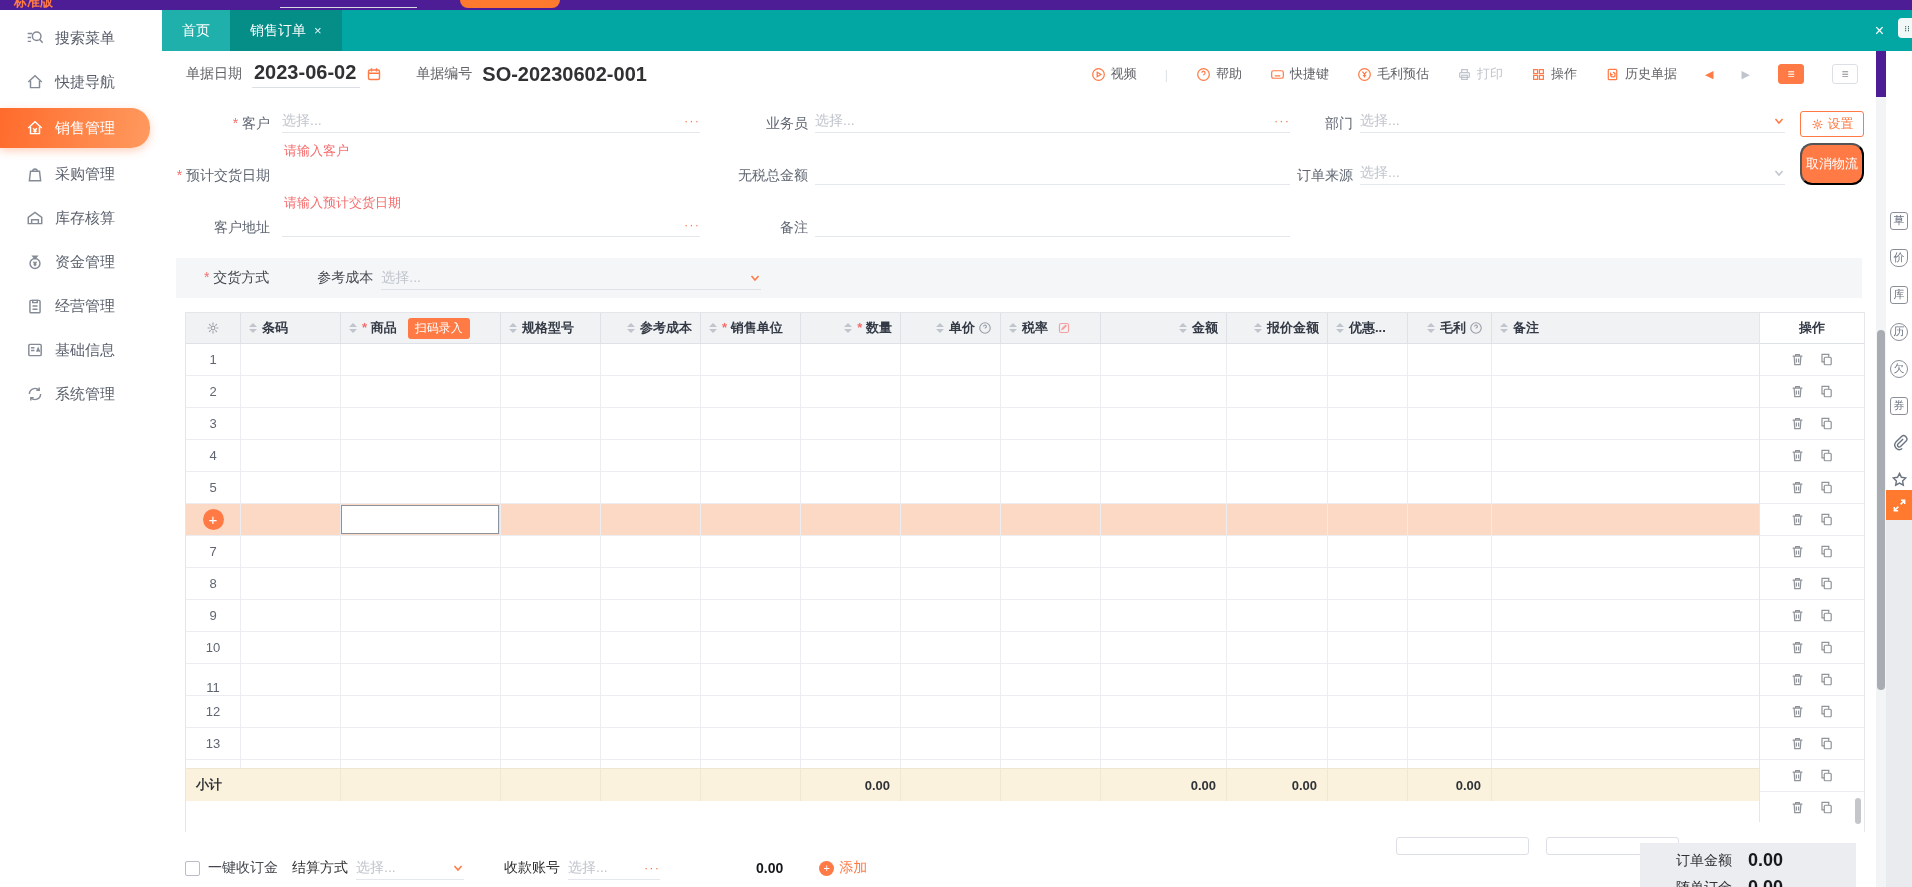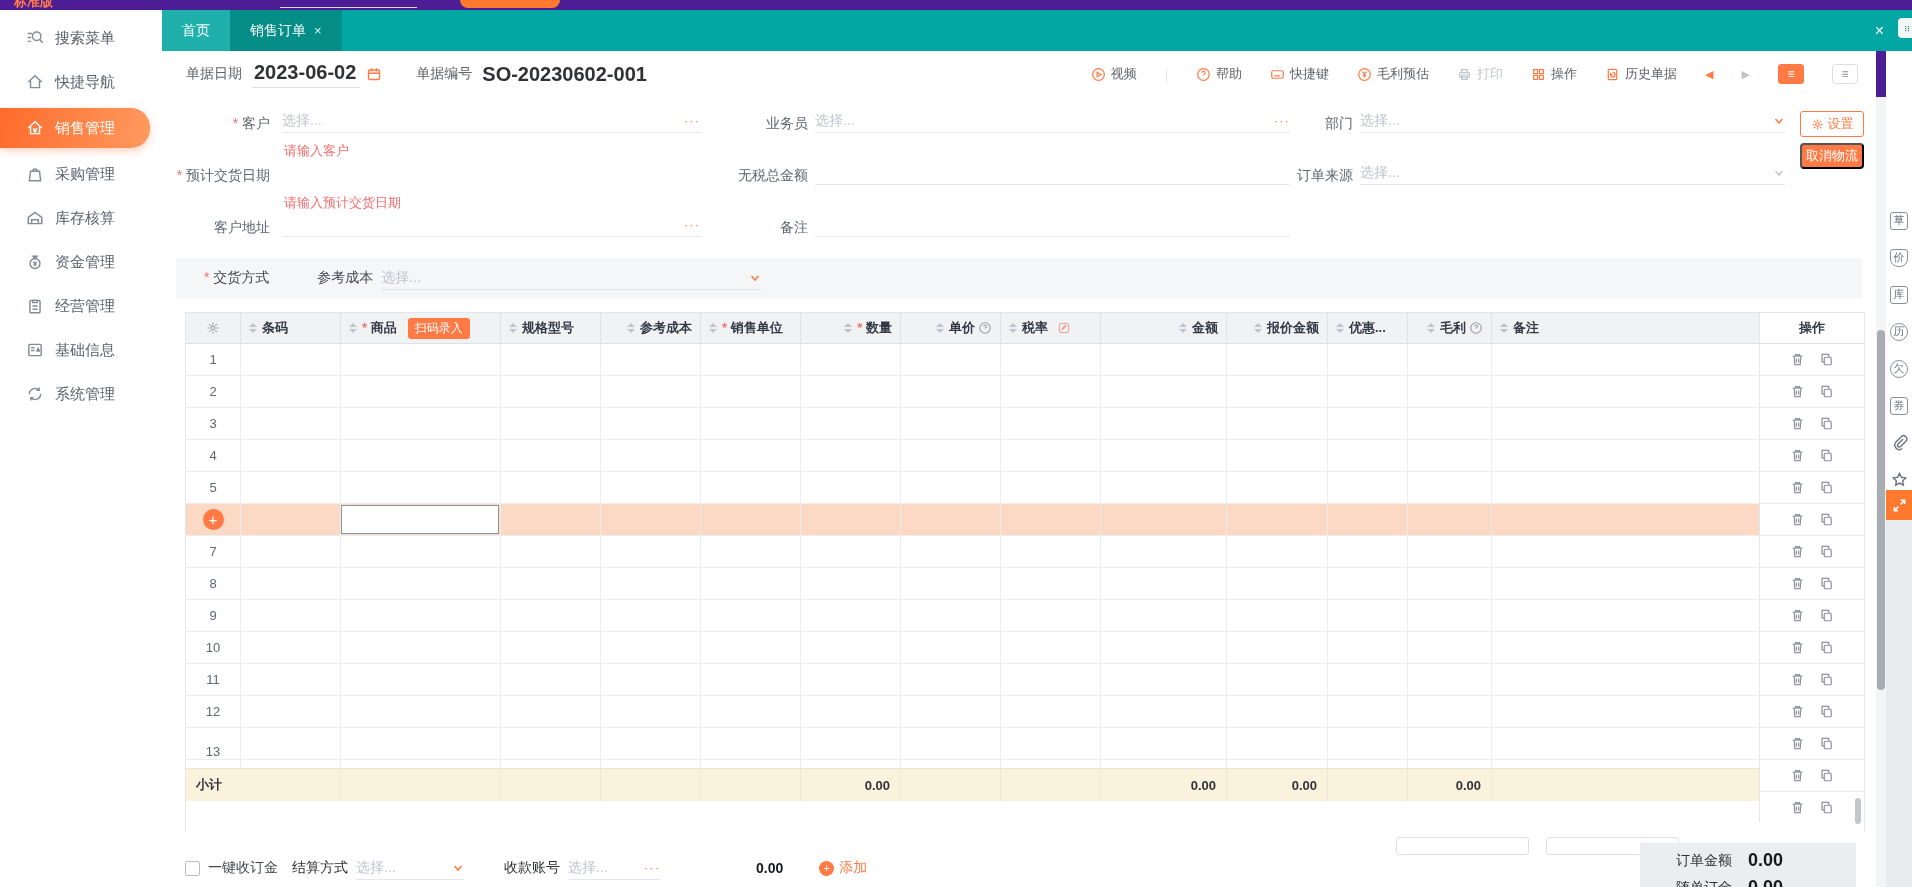--- a/index.html
+++ b/index.html
@@ -58,21 +58,21 @@
   .f-label { position:absolute; font-size:14px; color:#5f6672; text-align:right; white-space:nowrap; }
   .req::before { content:"* "; color:#f56c6c; }
   .f-field { position:absolute; height:24px; border-bottom:1px solid #e4e7ed; font-size:14px; color:#303133;
     display:flex; align-items:center; }
   .f-placeholder { color:#c0c4cc; }
   .f-suffix { margin-left:auto; color:#ff7a45; font-size:13px; letter-spacing:1px; display:inline-flex; }
   .f-suffix.grey { color:#c0c4cc; }
   .f-error { position:absolute; color:#f56c6c; font-size:13px; }
   .btn-outline { position:absolute; width:64px; height:26px; border:1px solid #ff7a45; border-radius:3px; background:#fff;
     color:#ff7a45; font-size:13px; display:flex; align-items:center; justify-content:center; gap:4px; cursor:pointer; }
-  .btn-solid { position:absolute; width:64px; height:26px; border-radius:4px; background:#ff7a45; color:#fff;
+  .btn-solid { position:absolute; width:64px; height:42px; border-radius:12px; background:#ff7a45; color:#fff;
     font-size:13px; display:flex; align-items:center; justify-content:center; cursor:pointer; }
 
   
   #band { position:absolute; left:14px; top:161px; width:1686px; height:40px; background:#f5f6f8;
     display:flex; align-items:center; font-size:14px; padding-left:28px; }
   .band-label { color:#45494f; white-space:nowrap; }
   .band-field { display:flex; align-items:center; border-bottom:1px solid #dfe3e8; height:24px; margin-left:8px; }
 
   
   #grid { position:absolute; left:23px; top:215px; width:1680px; height:520px; border:1px solid #e4e6ea; border-bottom:none; }
@@ -710,21 +710,21 @@
             <div class="tcell" style="width: 100px; flex: 0 0 auto;"></div>
             <div class="tcell" style="width: 100px; flex: 0 0 auto;"></div>
             <div class="tcell" style="width: 100px; flex: 0 0 auto;"></div>
             <div class="tcell" style="width: 126px; flex: 0 0 auto;"></div>
             <div class="tcell" style="width: 101px; flex: 0 0 auto;"></div>
             <div class="tcell" style="width: 80px; flex: 0 0 auto;"></div>
             <div class="tcell" style="width: 84px; flex: 0 0 auto;"></div>
             <div class="tcell" style="width: 269px; flex: 0 0 auto;"></div>
           </div>
           <div class="trow">
-            <div class="tcell" style="width: 55px; flex: 0 0 auto;">
+            <div class="tcell" style="width: 55px; flex: 0 0 auto; align-items: flex-end;">
               <span>11</span>
             </div>
             <div class="tcell" style="width: 100px; flex: 0 0 auto;"></div>
             <div class="tcell" style="width: 160px; flex: 0 0 auto;"></div>
             <div class="tcell" style="width: 100px; flex: 0 0 auto;"></div>
             <div class="tcell" style="width: 100px; flex: 0 0 auto;"></div>
             <div class="tcell" style="width: 100px; flex: 0 0 auto;"></div>
             <div class="tcell" style="width: 100px; flex: 0 0 auto;"></div>
             <div class="tcell" style="width: 100px; flex: 0 0 auto;"></div>
             <div class="tcell" style="width: 100px; flex: 0 0 auto;"></div>
@@ -746,21 +746,21 @@
             <div class="tcell" style="width: 100px; flex: 0 0 auto;"></div>
             <div class="tcell" style="width: 100px; flex: 0 0 auto;"></div>
             <div class="tcell" style="width: 100px; flex: 0 0 auto;"></div>
             <div class="tcell" style="width: 126px; flex: 0 0 auto;"></div>
             <div class="tcell" style="width: 101px; flex: 0 0 auto;"></div>
             <div class="tcell" style="width: 80px; flex: 0 0 auto;"></div>
             <div class="tcell" style="width: 84px; flex: 0 0 auto;"></div>
             <div class="tcell" style="width: 269px; flex: 0 0 auto;"></div>
           </div>
           <div class="trow">
-            <div class="tcell" style="width: 55px; flex: 0 0 auto; align-items: flex-end;">
+            <div class="tcell" style="width: 55px; flex: 0 0 auto;">
               <span>13</span>
             </div>
             <div class="tcell" style="width: 100px; flex: 0 0 auto;"></div>
             <div class="tcell" style="width: 160px; flex: 0 0 auto;"></div>
             <div class="tcell" style="width: 100px; flex: 0 0 auto;"></div>
             <div class="tcell" style="width: 100px; flex: 0 0 auto;"></div>
             <div class="tcell" style="width: 100px; flex: 0 0 auto;"></div>
             <div class="tcell" style="width: 100px; flex: 0 0 auto;"></div>
             <div class="tcell" style="width: 100px; flex: 0 0 auto;"></div>
             <div class="tcell" style="width: 100px; flex: 0 0 auto;"></div>

